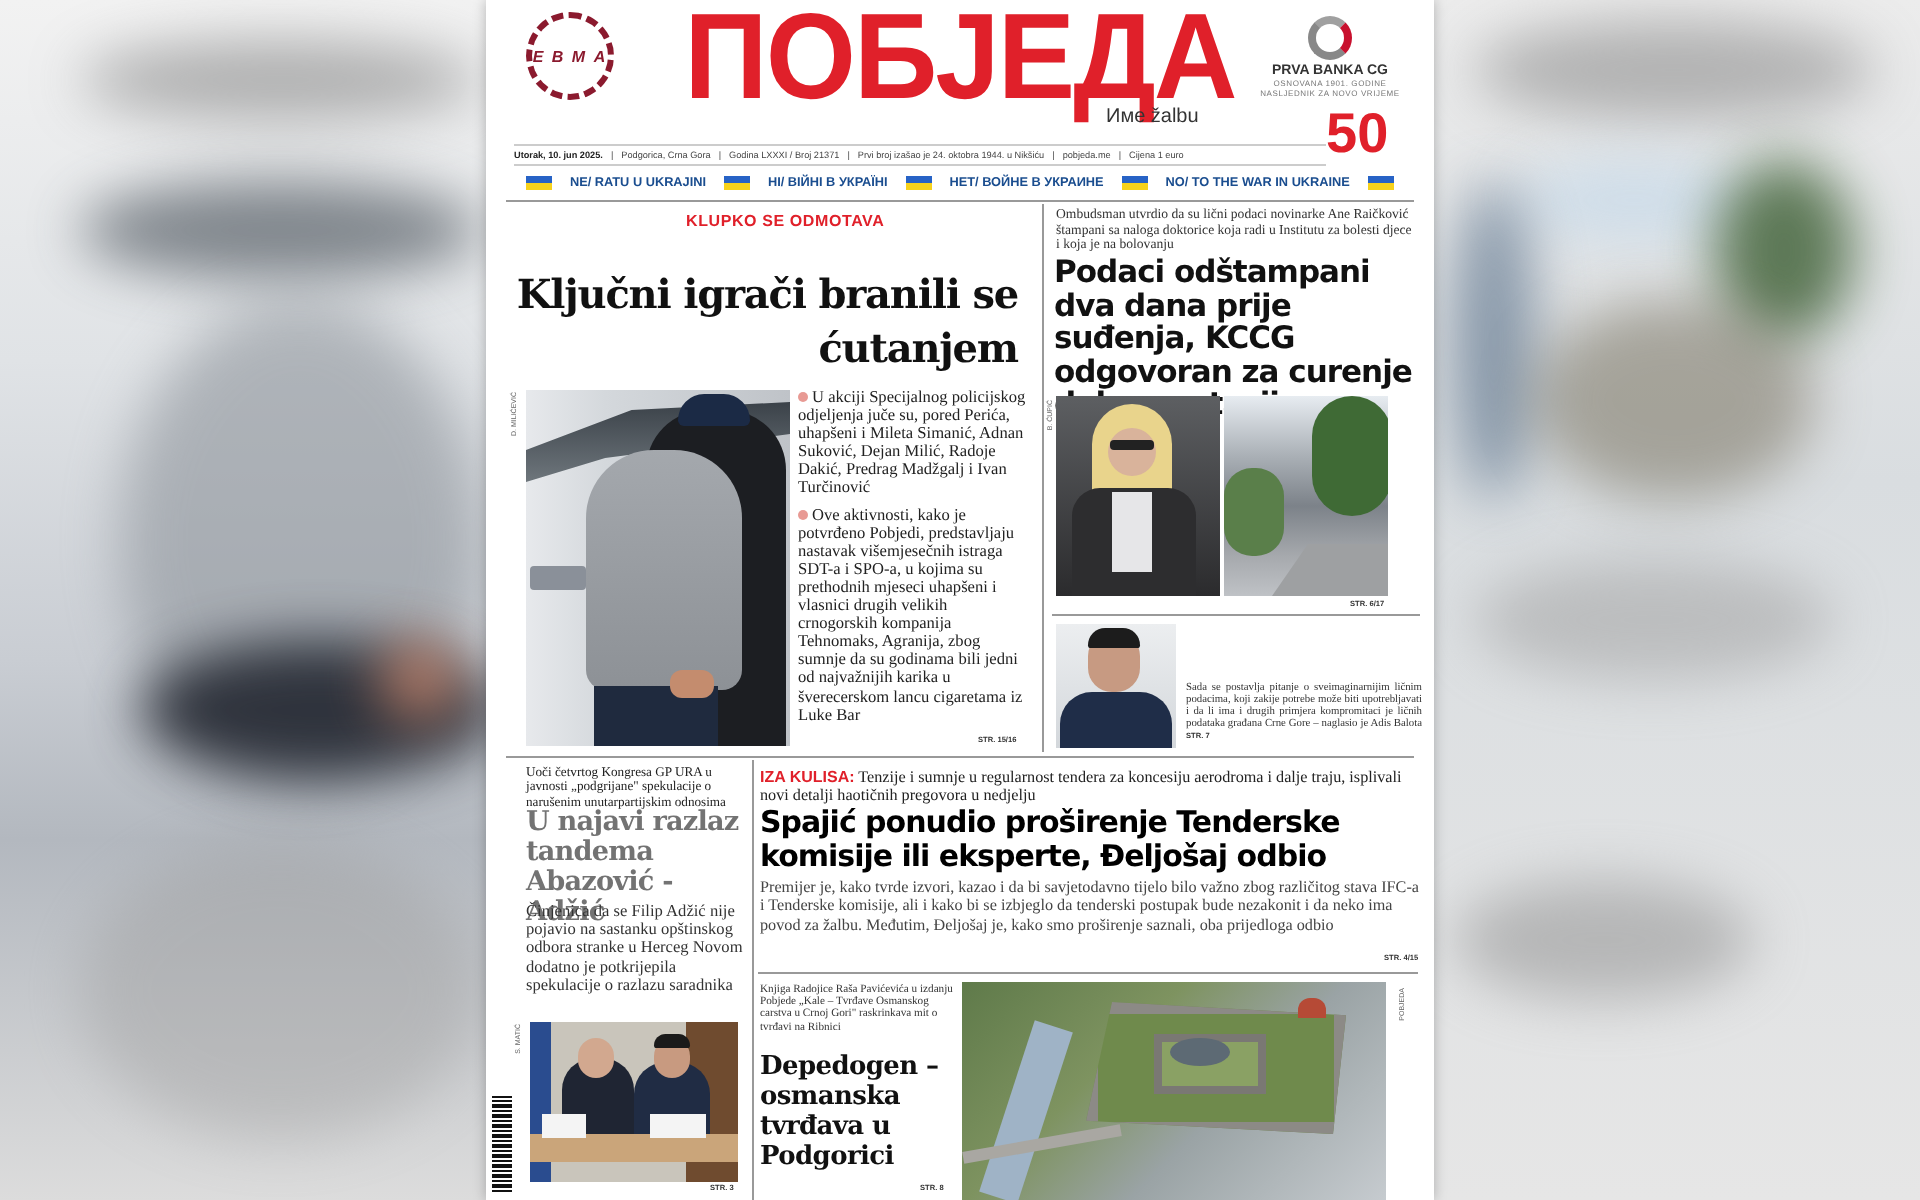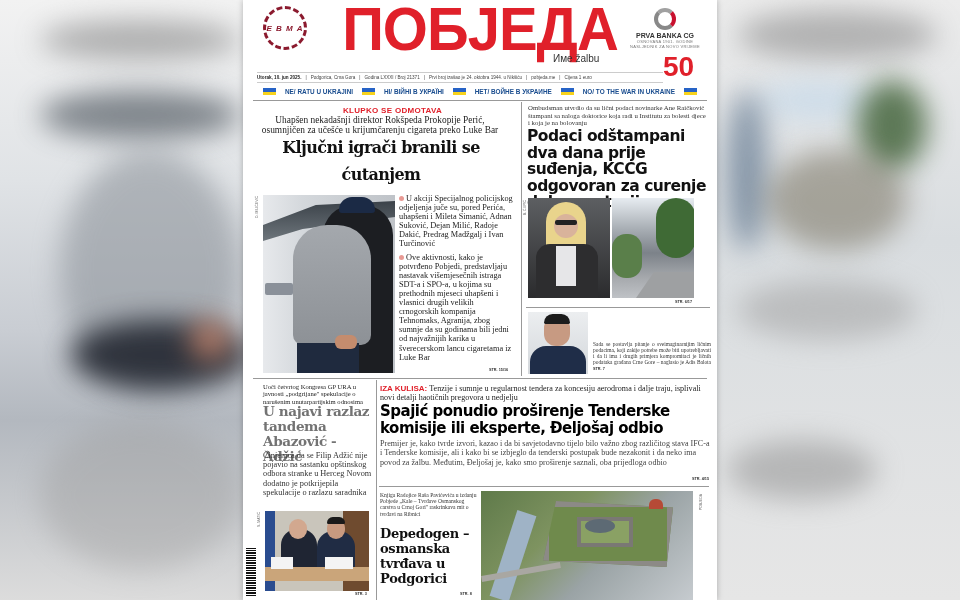--- a/index.html
+++ b/index.html
@@ -31,21 +31,21 @@
 
   .peace { position: absolute; left: 20px; top: 86px; width: 434px; height: 10px; display: flex; align-items: center; justify-content: space-between; font-family: "Liberation Sans", sans-serif; font-size: 6.4px; font-weight: bold; color: #1a4d8f; white-space: nowrap; }
   .flag { display: inline-block; width: 13px; height: 7px; background: linear-gradient(#2763c6 50%, #f7d21c 50%); }
 
   .rule { position: absolute; background: #999; }
 
   
   .kicker-red { font-family: "Liberation Sans", sans-serif; font-weight: bold; color: #e0202a; text-transform: uppercase; }
   .lead-kicker { position: absolute; left: 100px; top: 106px; font-size: 8px; letter-spacing: .3px; text-align: center; }
   .lead-deck { position: absolute; left: 12px; top: 115px; width: 250px; text-align: center; font-size: 9.4px; line-height: 10px; color: #222; }
-  .lead-head { position: absolute; left: 10px; top: 134px; width: 256px; text-align: center; font-family: "DejaVu Serif", serif; font-weight: bold; font-size: 16px; line-height: 27px; letter-spacing: -0.6px; color: #111; }
+  .lead-head { position: absolute; left: 10px; top: 134px; width: 256px; text-align: right; font-family: "DejaVu Serif", serif; font-weight: bold; font-size: 20px; line-height: 27px; letter-spacing: -0.6px; color: #111; }
   .lead-photo { position: absolute; left: 20px; top: 195px; width: 132px; height: 178px; background: linear-gradient(90deg,#e7e9ec 0%,#d4d8dc 30%,#bfc3c8 100%); overflow: hidden; }
   .lp-car { position: absolute; left: 0; top: 6px; width: 132px; height: 40px; background: linear-gradient(#3b4249,#6e767c); clip-path: polygon(0 60%,40% 10%,100% 0,100% 40%,30% 70%,0 100%); }
   .lp-cop { position: absolute; left: 60px; top: 10px; width: 70px; height: 168px; background: #1c1e22; border-radius: 30px 30px 0 0; }
   .lp-cap { position: absolute; left: 76px; top: 2px; width: 36px; height: 16px; background: #1b2a45; border-radius: 18px 18px 4px 4px; }
   .lp-hoodie { position: absolute; left: 30px; top: 30px; width: 78px; height: 120px; background: linear-gradient(#a4a8ad,#8d9196); border-radius: 34px 34px 10px 10px; }
   .lp-jeans { position: absolute; left: 34px; top: 148px; width: 62px; height: 30px; background: #1f2a3e; }
   .lp-hands { position: absolute; left: 72px; top: 140px; width: 22px; height: 14px; background: #c48c6e; border-radius: 6px; }
   .lp-light { position: absolute; left: 2px; top: 88px; width: 28px; height: 12px; background: #8a9099; border-radius: 2px; }
   .credit { position: absolute; font-family: "Liberation Sans", sans-serif; font-size: 3.5px; color: #666; writing-mode: vertical-rl; transform: rotate(180deg); }
   .lead-body { position: absolute; left: 156px; top: 194px; width: 114px; font-size: 8.3px; line-height: 9.1px; color: #222; }
@@ -176,21 +176,20 @@
   </div>
 
   <div class="rule" style="left:10px;top:100px;width:454px;height:1px;"></div>
   <div class="rule" style="left:278px;top:102px;width:1px;height:274px;"></div>
   <div class="rule" style="left:10px;top:378px;width:454px;height:1px;"></div>
   <div class="rule" style="left:133px;top:380px;width:1px;height:220px;"></div>
   <div class="rule" style="left:283px;top:307px;width:184px;height:1px;"></div>
   <div class="rule" style="left:136px;top:486px;width:330px;height:1px;"></div>
 
   <div class="lead-kicker kicker-red">KLUPKO SE ODMOTAVA</div>
-  <div class="lead-deck">Uhapšen nekadašnji direktor Rokšpeda Prokopije Perić, osumnjičen za učešće u krijumčarenju cigareta preko Luke Bar</div>
   <div class="lead-head">Ključni igrači branili se ćutanjem</div>
   <div class="credit" style="left:12px;top:196px;">D. MILIĆEVIĆ</div>
   <div class="lead-photo">
     <div class="lp-car"></div>
     <div class="lp-light"></div>
     <div class="lp-cop"></div>
     <div class="lp-cap"></div>
     <div class="lp-hoodie"></div>
     <div class="lp-jeans"></div>
     <div class="lp-hands"></div>

